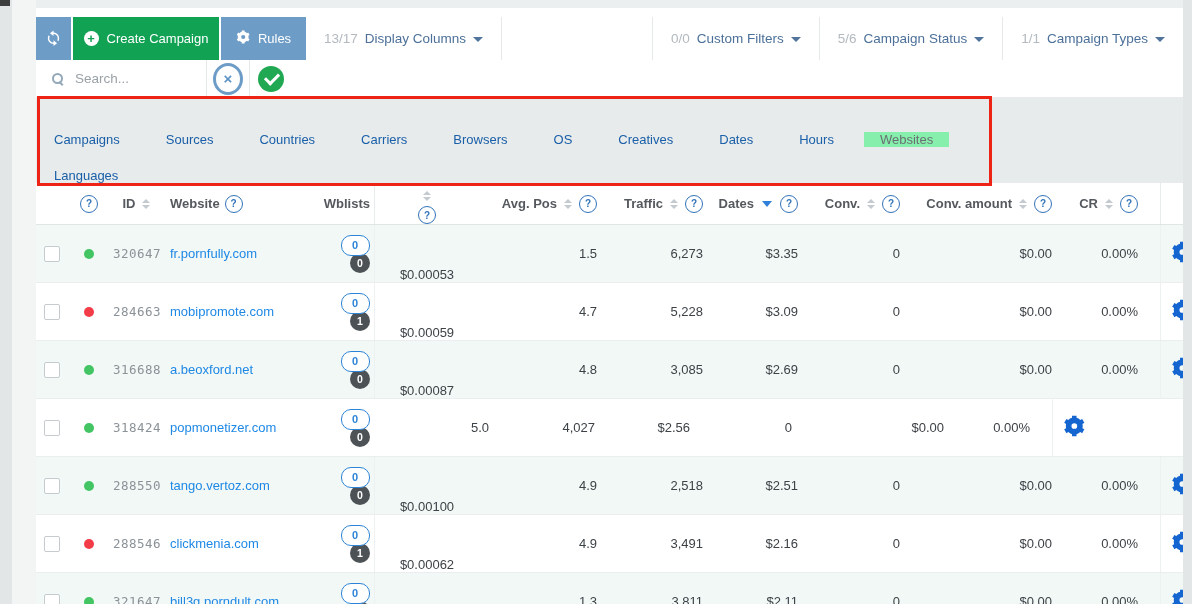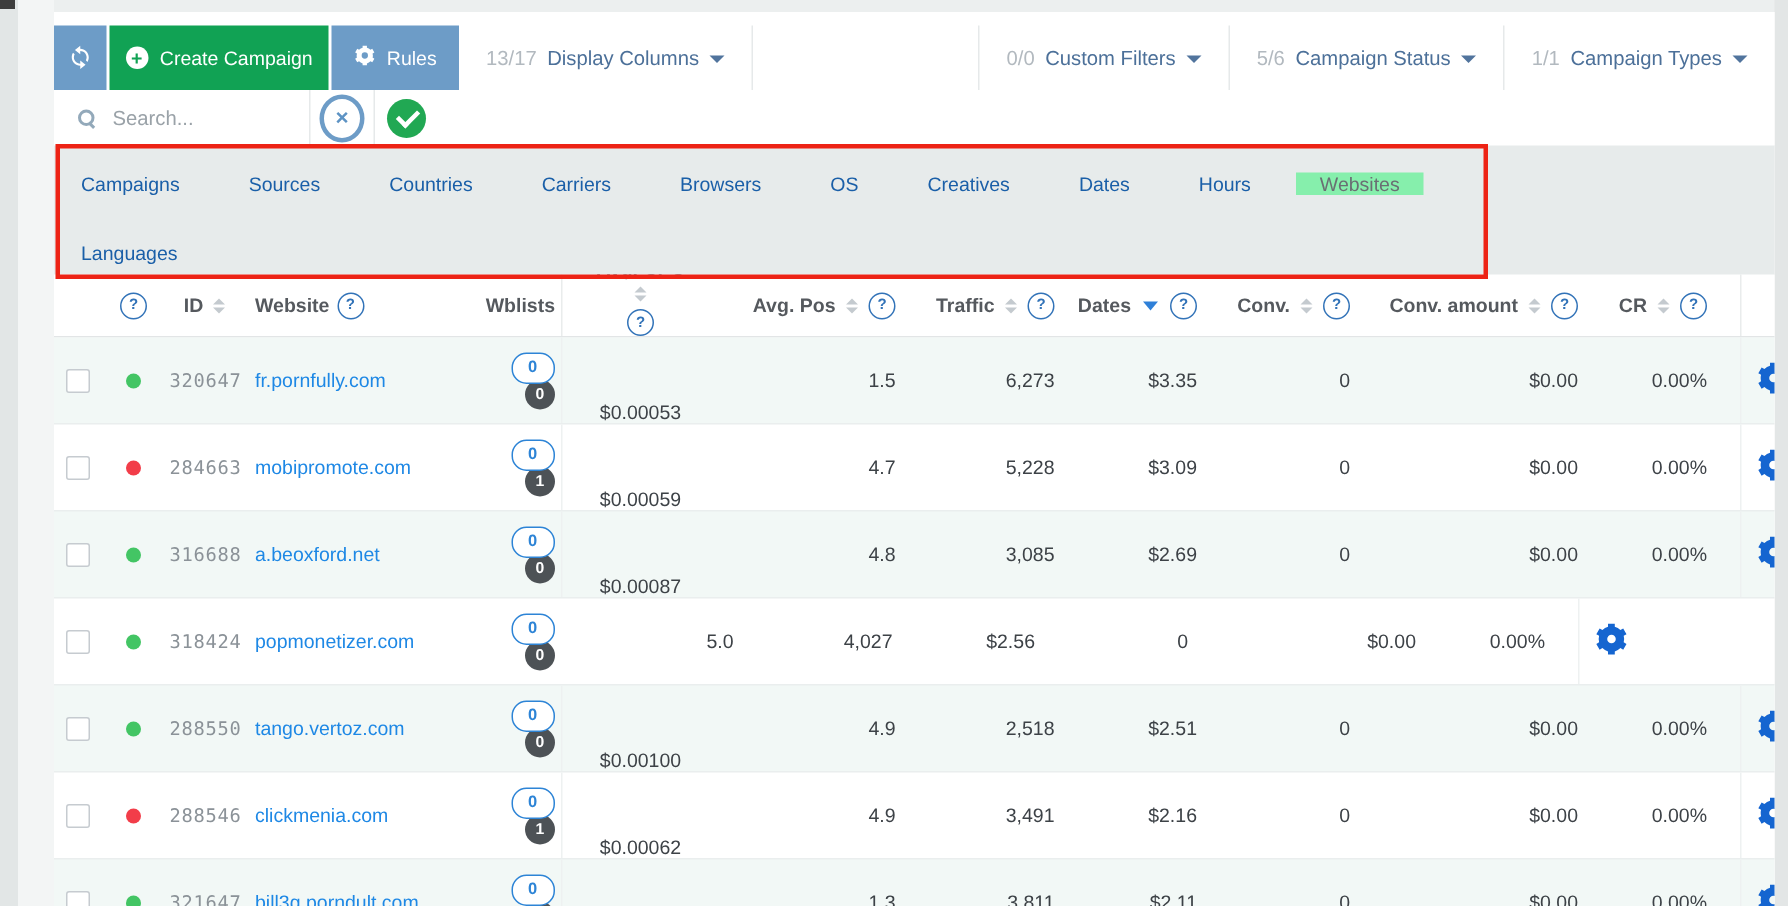--- a/index.html
+++ b/index.html
@@ -41,21 +41,21 @@
   .circle-x{display:flex;align-items:center;justify-content:center;width:26px;height:26px;border-radius:50%;
     border:3px solid #6d9cc7;color:#5d93c4;font-size:15px;font-weight:bold;line-height:1;}
   .check-circle{position:relative;width:26px;height:26px;border-radius:50%;background:#21a853;}
   .check-circle::after{content:"";position:absolute;left:7px;top:7px;width:11px;height:6px;
     border-left:3px solid #fff;border-bottom:3px solid #fff;transform:rotate(-45deg);}
 
   
   .tabbar{position:relative;height:86px;background:#e7ebeb;}
   .red-box{position:absolute;left:1px;top:-1px;width:949px;height:84px;border:3px solid #ed2315;
     pointer-events:none;z-index:5;}
-  .tabs-row{display:flex;align-items:center;padding-left:2px;}
+  .tabs-row{display:flex;align-items:flex-end;padding-left:2px;}
   .tabs-row1{height:50px;}
   .tabs-row2{height:30px;margin-top:6px;}
   .tab{display:flex;align-items:center;padding:0 16px;margin-right:14px;font-size:13px;
     color:#1a5fa8;cursor:pointer;white-space:nowrap;}
   .tab.active{background:#86efac;color:#6a6f73;}
 
   
   .table{background:#fff;}
   .thead{display:flex;align-items:center;height:41px;border-bottom:1px solid #e2e5e6;
     font-size:13px;font-weight:bold;color:#55595e;}

